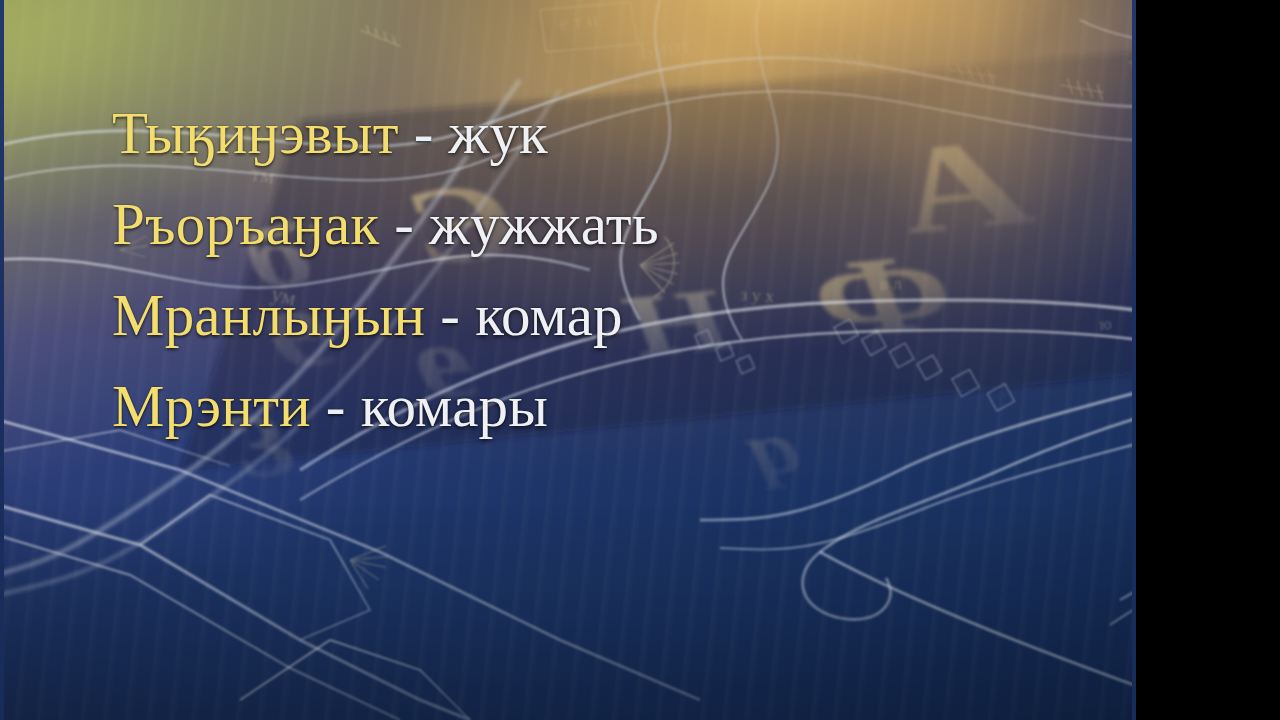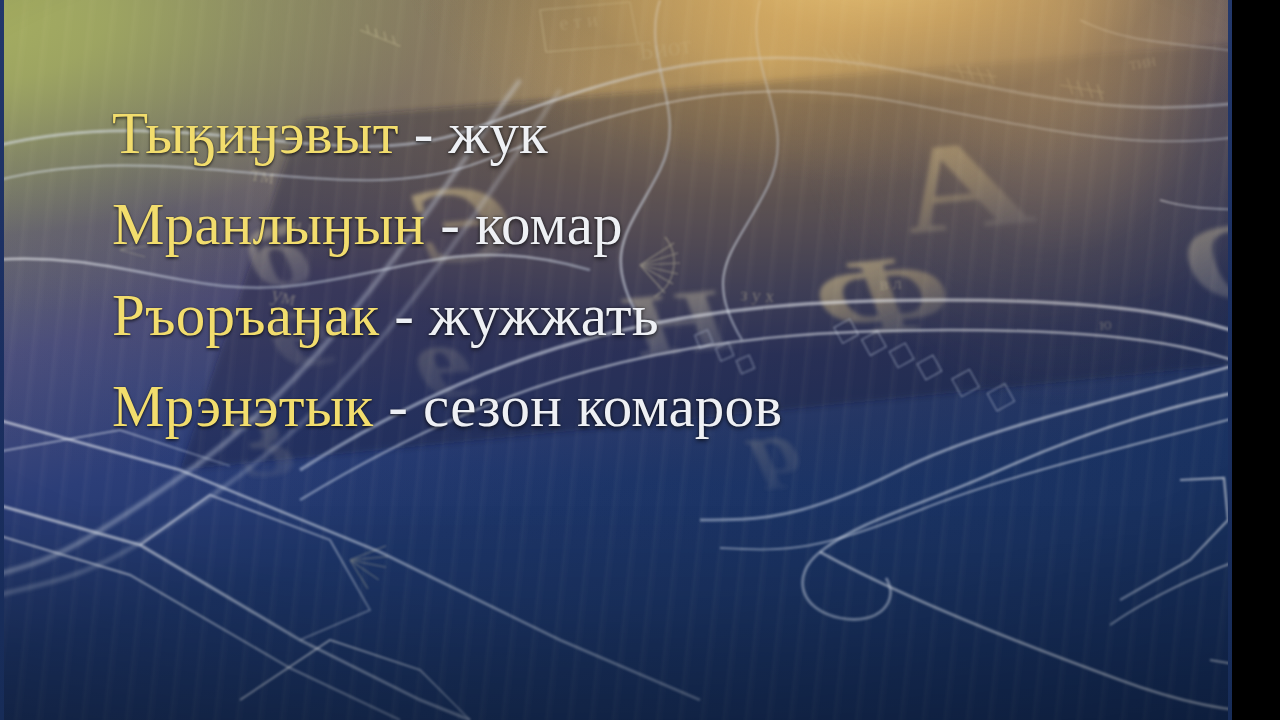--- a/index.html
+++ b/index.html
@@ -7,21 +7,21 @@
     margin: 0;
     padding: 0;
     background: #000;
   }
   body {
     font-family: "Liberation Serif", "DejaVu Serif", serif;
   }
 
   #slide {
     position: relative;
-    width: 1232px;
+    width: 1136px;
     height: 720px;
     overflow: hidden;
     background: #16305e;
   }
 
   
   .bg-layer { position: absolute; inset: 0; }
 
   
   .bg-base {
@@ -338,27 +338,27 @@
   <div class="edge-left"></div>
   <div class="edge-right"></div>
 
   <div id="word-list">
 
     <div class="word-line">
       <span class="term">Тыӄиӈэвыт</span><span class="sep"> - </span><span class="gloss">жук</span>
     </div>
 
     <div class="word-line">
+      <span class="term">Ръоръаӈак</span><span class="sep"> - </span><span class="gloss">жужжать</span>
+    </div>
+
+    <div class="word-line">
       <span class="term">Мранлыӈын</span><span class="sep"> - </span><span class="gloss">комар</span>
     </div>
 
     <div class="word-line">
-      <span class="term">Ръоръаӈак</span><span class="sep"> - </span><span class="gloss">жужжать</span>
+      <span class="term">Мрэнти</span><span class="sep"> - </span><span class="gloss">комары</span>
     </div>
 
 
-
-    <div class="word-line">
-      <span class="term">Мрэнэтык</span><span class="sep"> - </span><span class="gloss">сезон комаров</span>
-    </div>
 
   </div>
 </div>
 
 </body></html>

